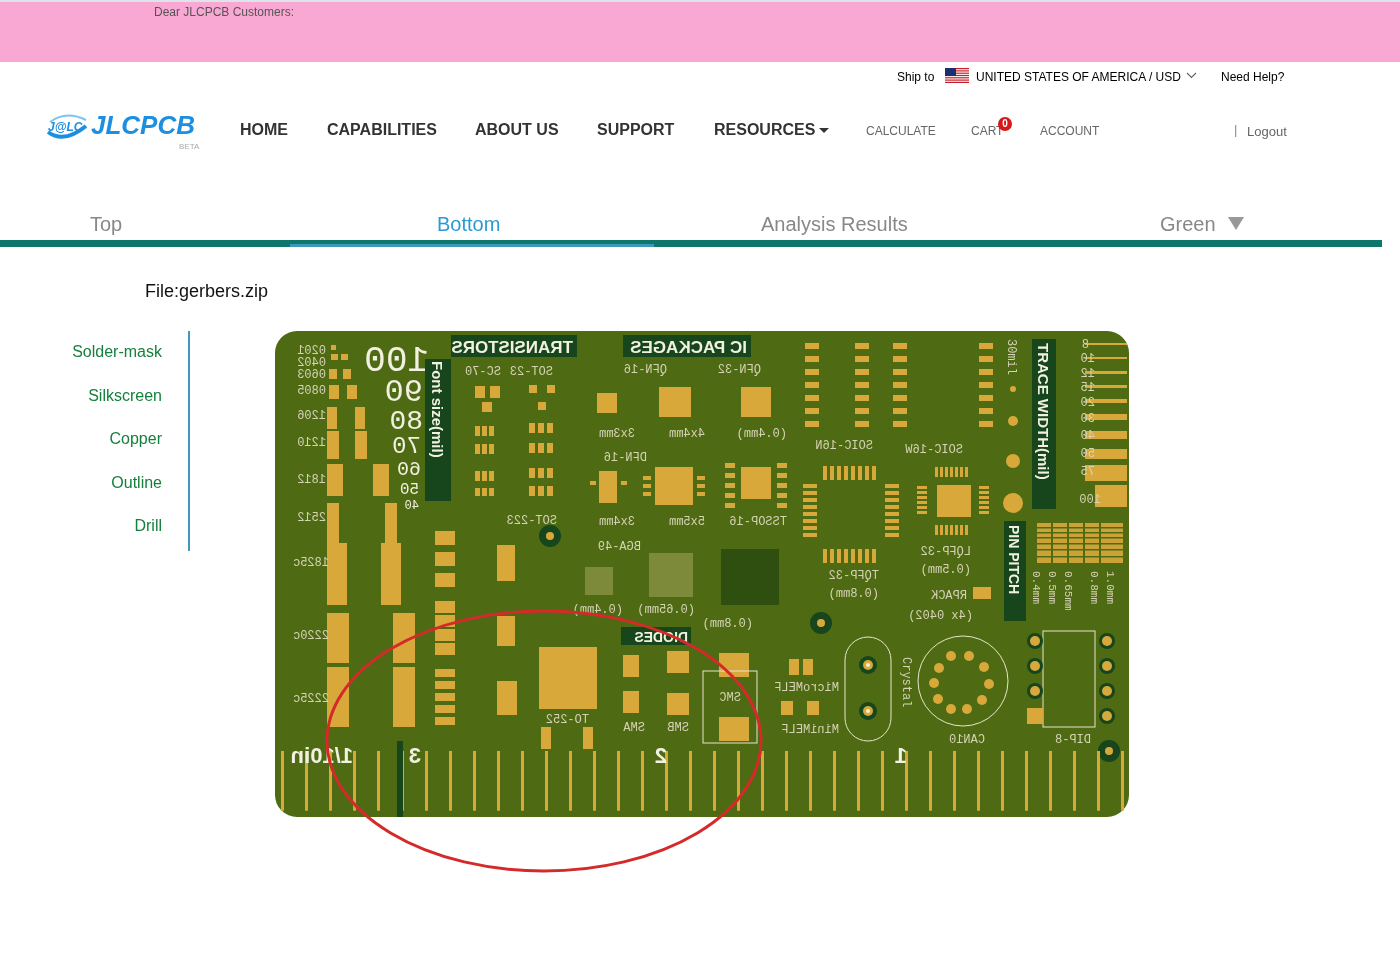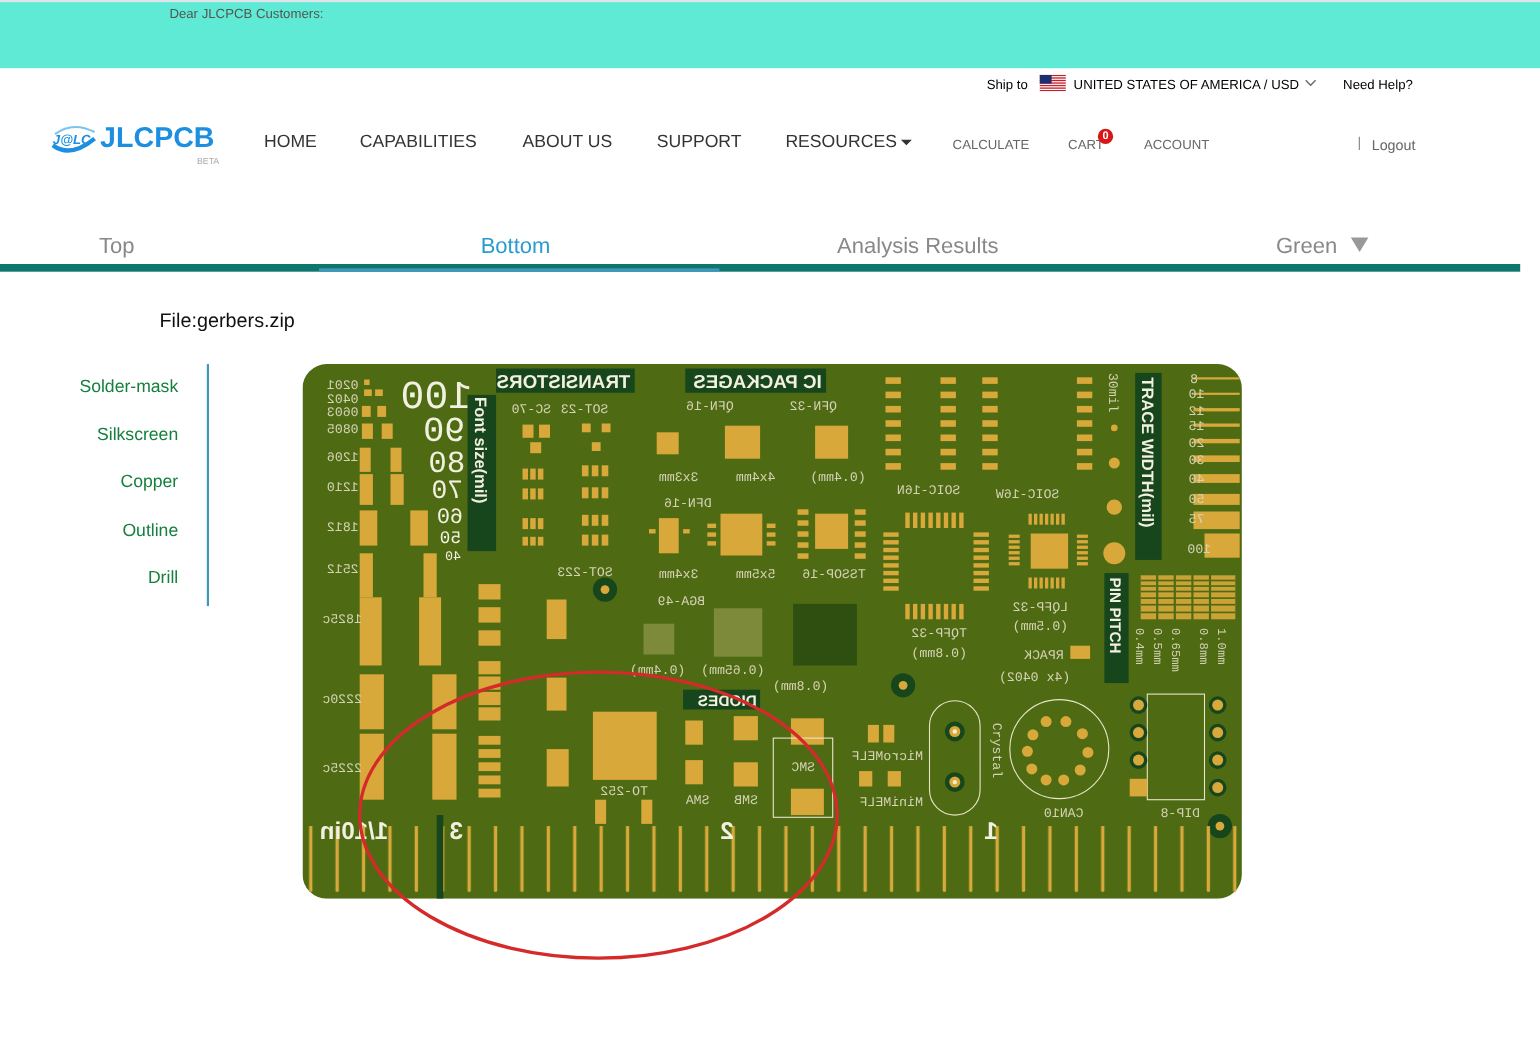--- a/index.html
+++ b/index.html
@@ -1,30 +1,30 @@
 <!DOCTYPE html>
 <html><head>
 <meta charset="utf-8">
 <style>
   * { box-sizing: border-box; margin: 0; padding: 0; }
   html, body { width: 1400px; height: 958px; background: #ffffff; overflow: hidden; font-family: "Liberation Sans", sans-serif; }
-  .notice { position: absolute; left: 0; top: 0; width: 1400px; height: 62px; background: #5eead4; border-top: 2px solid #dde4ea; }
+  .notice { position: absolute; left: 0; top: 0; width: 1400px; height: 62px; background: #f9a8d4; border-top: 2px solid #dde4ea; }
   .notice .l1 { position: absolute; left: 154px; top: 3px; font-size: 12px; color: #555; }
   .notice .l2 { position: absolute; left: 154px; top: 23px; font-size: 12px; color: #555; }
   .shipbar { position: absolute; top: 68px; left: 0; width: 1400px; height: 20px; font-size: 12px; color: #000000; }
   .shipbar .ship-to { position: absolute; left: 897px; top: 2px; }
   .shipbar .flag { position: absolute; left: 945px; top: 0; width: 24px; height: 15px; }
   .shipbar .country { position: absolute; left: 976px; top: 2px; }
   .shipbar .chev { position: absolute; left: 1186px; top: 0px; font-size: 11px; }
   .shipbar .help { position: absolute; left: 1221px; top: 2px; text-align: center; }
   .logo { position: absolute; left: 44px; top: 110px; width: 165px; height: 44px; }
   .logo .mark { position: absolute; left: 0; top: 2px; width: 46px; height: 30px; }
-  .logo .word { position: absolute; left: 47px; top: 0px; font-size: 26px; font-weight: bold; color: #1d8fe0; letter-spacing: 0px; }
+  .logo .word { position: absolute; left: 47px; top: 0px; font-size: 26px; font-weight: bold; font-style: italic; color: #1d8fe0; letter-spacing: 0px; }
   .logo .beta { position: absolute; left: 135px; top: 32px; font-size: 8px; color: #aaa; }
-  .nav { position: absolute; top: 121px; font-size: 16px; font-weight: normal; color: #333; }
+  .nav { position: absolute; top: 121px; font-size: 16px; font-weight: bold; color: #333; }
   .nav-sm { position: absolute; top: 124px; font-size: 12px; color: #666; }
   .caret { display: inline-block; width: 0; height: 0; border-left: 5px solid transparent; border-right: 5px solid transparent; border-top: 5px solid #333; margin-left: 4px; vertical-align: middle; }
   .cart-badge { position: absolute; left: 998px; top: 117px; width: 14px; height: 14px; border-radius: 50%; background: #d81818; color: #fff; font-size: 10px; text-align: center; line-height: 14px; font-weight: bold; }
   .logout-sep { position: absolute; left: 1234px; top: 122px; font-size: 13px; color: #888; }
   .tabs { position: absolute; left: 0; top: 205px; width: 1382px; height: 42px; border-bottom: 7px solid #0f766e; padding-left: 11px; }
   .tab { position: absolute; top: 8px; font-size: 20px; color: #888; }
   .tab.active { color: #2a9bd1; text-align: right; }
   .tab-underline { position: absolute; left: 290px; top: 39px; width: 364px; height: 3px; background: #3f97b9; }
   .dd-caret { display: inline-block; width: 0; height: 0; border-left: 8px solid transparent; border-right: 8px solid transparent; border-top: 13px solid #999; margin-left: 12px; vertical-align: 1px; }
   .filename { position: absolute; left: 145px; top: 281px; font-size: 18px; color: #111; }

